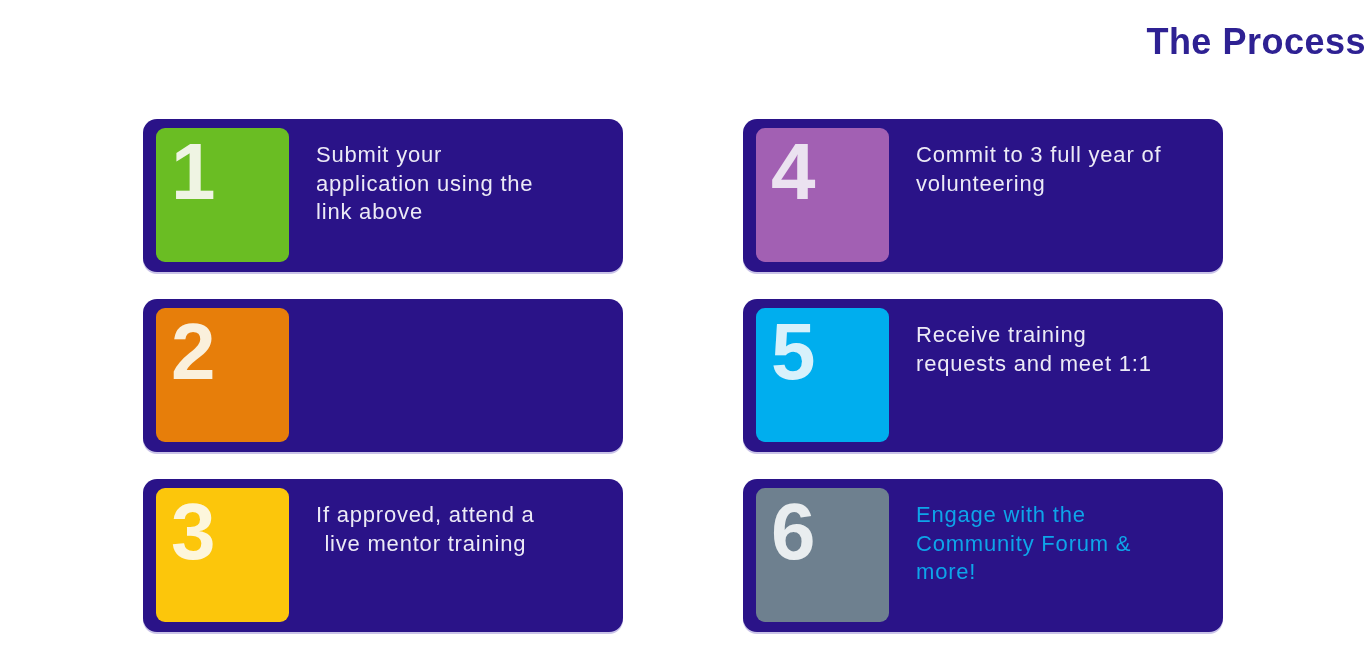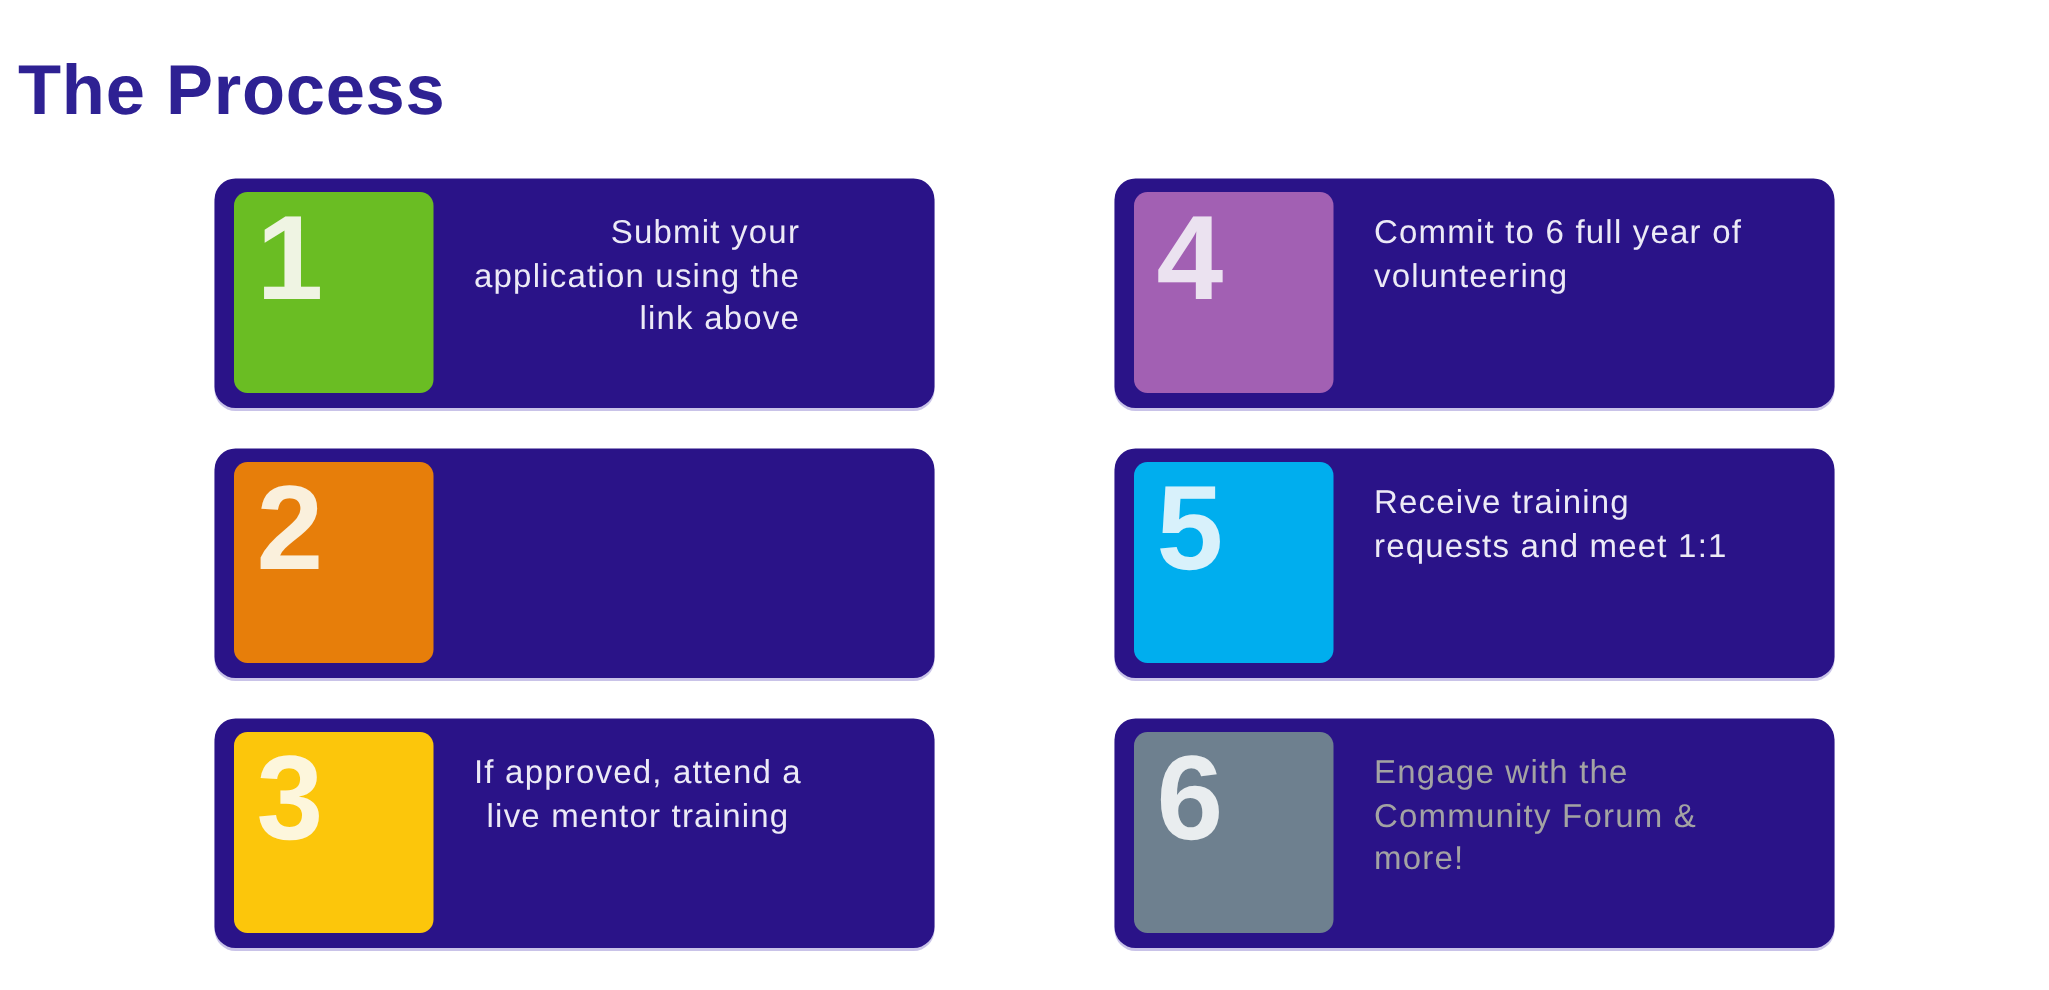--- a/index.html
+++ b/index.html
@@ -5,25 +5,25 @@
   html, body {
     margin: 0;
     padding: 0;
     width: 1366px;
     height: 660px;
     background: #ffffff;
     font-family: "Liberation Sans", "DejaVu Sans", sans-serif;
     overflow: hidden;
   }
   .page-title {
-    text-align: left;
-    font-size: 47px;
+    text-align: right;
+    font-size: 36px;
     font-weight: 800;
     letter-spacing: 0.5px;
-    margin: 12px;
+    margin: 0;
     padding-top: 22px;
     line-height: 1.1;
   }
   .cards-grid {
     position: absolute;
     left: 143px;
     top: 119px;
     display: grid;
     grid-template-columns: 480px 480px;
     grid-template-rows: repeat(3, 153px);
@@ -68,21 +68,21 @@
 <body style="background: rgb(255, 255, 255);">
 
 <h1 class="page-title" style="color: rgb(46, 33, 147);">The Process</h1>
 
 <div class="cards-grid">
 
   <div class="process-card" style="background-color: rgb(42, 19, 136);">
     <div class="number-square" style="background-color: rgb(106, 189, 35);">
       <div class="number-glyph" style="color: rgb(239, 244, 227);">1</div>
     </div>
-    <div class="card-text" style="color: rgb(236, 234, 246); text-align: right;">Submit your
+    <div class="card-text" style="color: rgb(236, 234, 246);">Submit your
 application using the
 link above</div>
   </div>
 
   <div class="process-card" style="background-color: rgb(42, 19, 136);">
     <div class="number-square" style="background-color: rgb(231, 126, 10);">
       <div class="number-glyph" style="color: rgb(250, 240, 220);">2</div>
     </div>
   </div>
 
@@ -91,34 +91,34 @@
       <div class="number-glyph" style="color: rgb(253, 246, 220);">3</div>
     </div>
     <div class="card-text" style="color: rgb(236, 234, 246); text-align: center;">If approved, attend a
 live mentor training</div>
   </div>
 
   <div class="process-card" style="background-color: rgb(42, 19, 136);">
     <div class="number-square" style="background-color: rgb(162, 96, 179);">
       <div class="number-glyph" style="color: rgb(235, 226, 240);">4</div>
     </div>
-    <div class="card-text" style="color: rgb(236, 234, 246);">Commit to 6 full year of
+    <div class="card-text" style="color: rgb(236, 234, 246);">Commit to 3 full year of
 volunteering</div>
   </div>
 
   <div class="process-card" style="background-color: rgb(42, 19, 136);">
     <div class="number-square" style="background-color: rgb(0, 174, 238);">
       <div class="number-glyph" style="color: rgb(216, 241, 251);">5</div>
     </div>
     <div class="card-text" style="color: rgb(236, 234, 246);">Receive training
 requests and meet 1:1</div>
   </div>
 
   <div class="process-card" style="background-color: rgb(42, 19, 136);">
     <div class="number-square" style="background-color: rgb(110, 128, 143);">
       <div class="number-glyph" style="color: rgb(233, 237, 239);">6</div>
     </div>
-    <div class="card-text" style="color: #a3a3a3;">Engage with the
+    <div class="card-text" style="color: #0ea5e9;">Engage with the
 Community Forum &amp;
 more!</div>
   </div>
 
 </div>
 
 </body></html>

